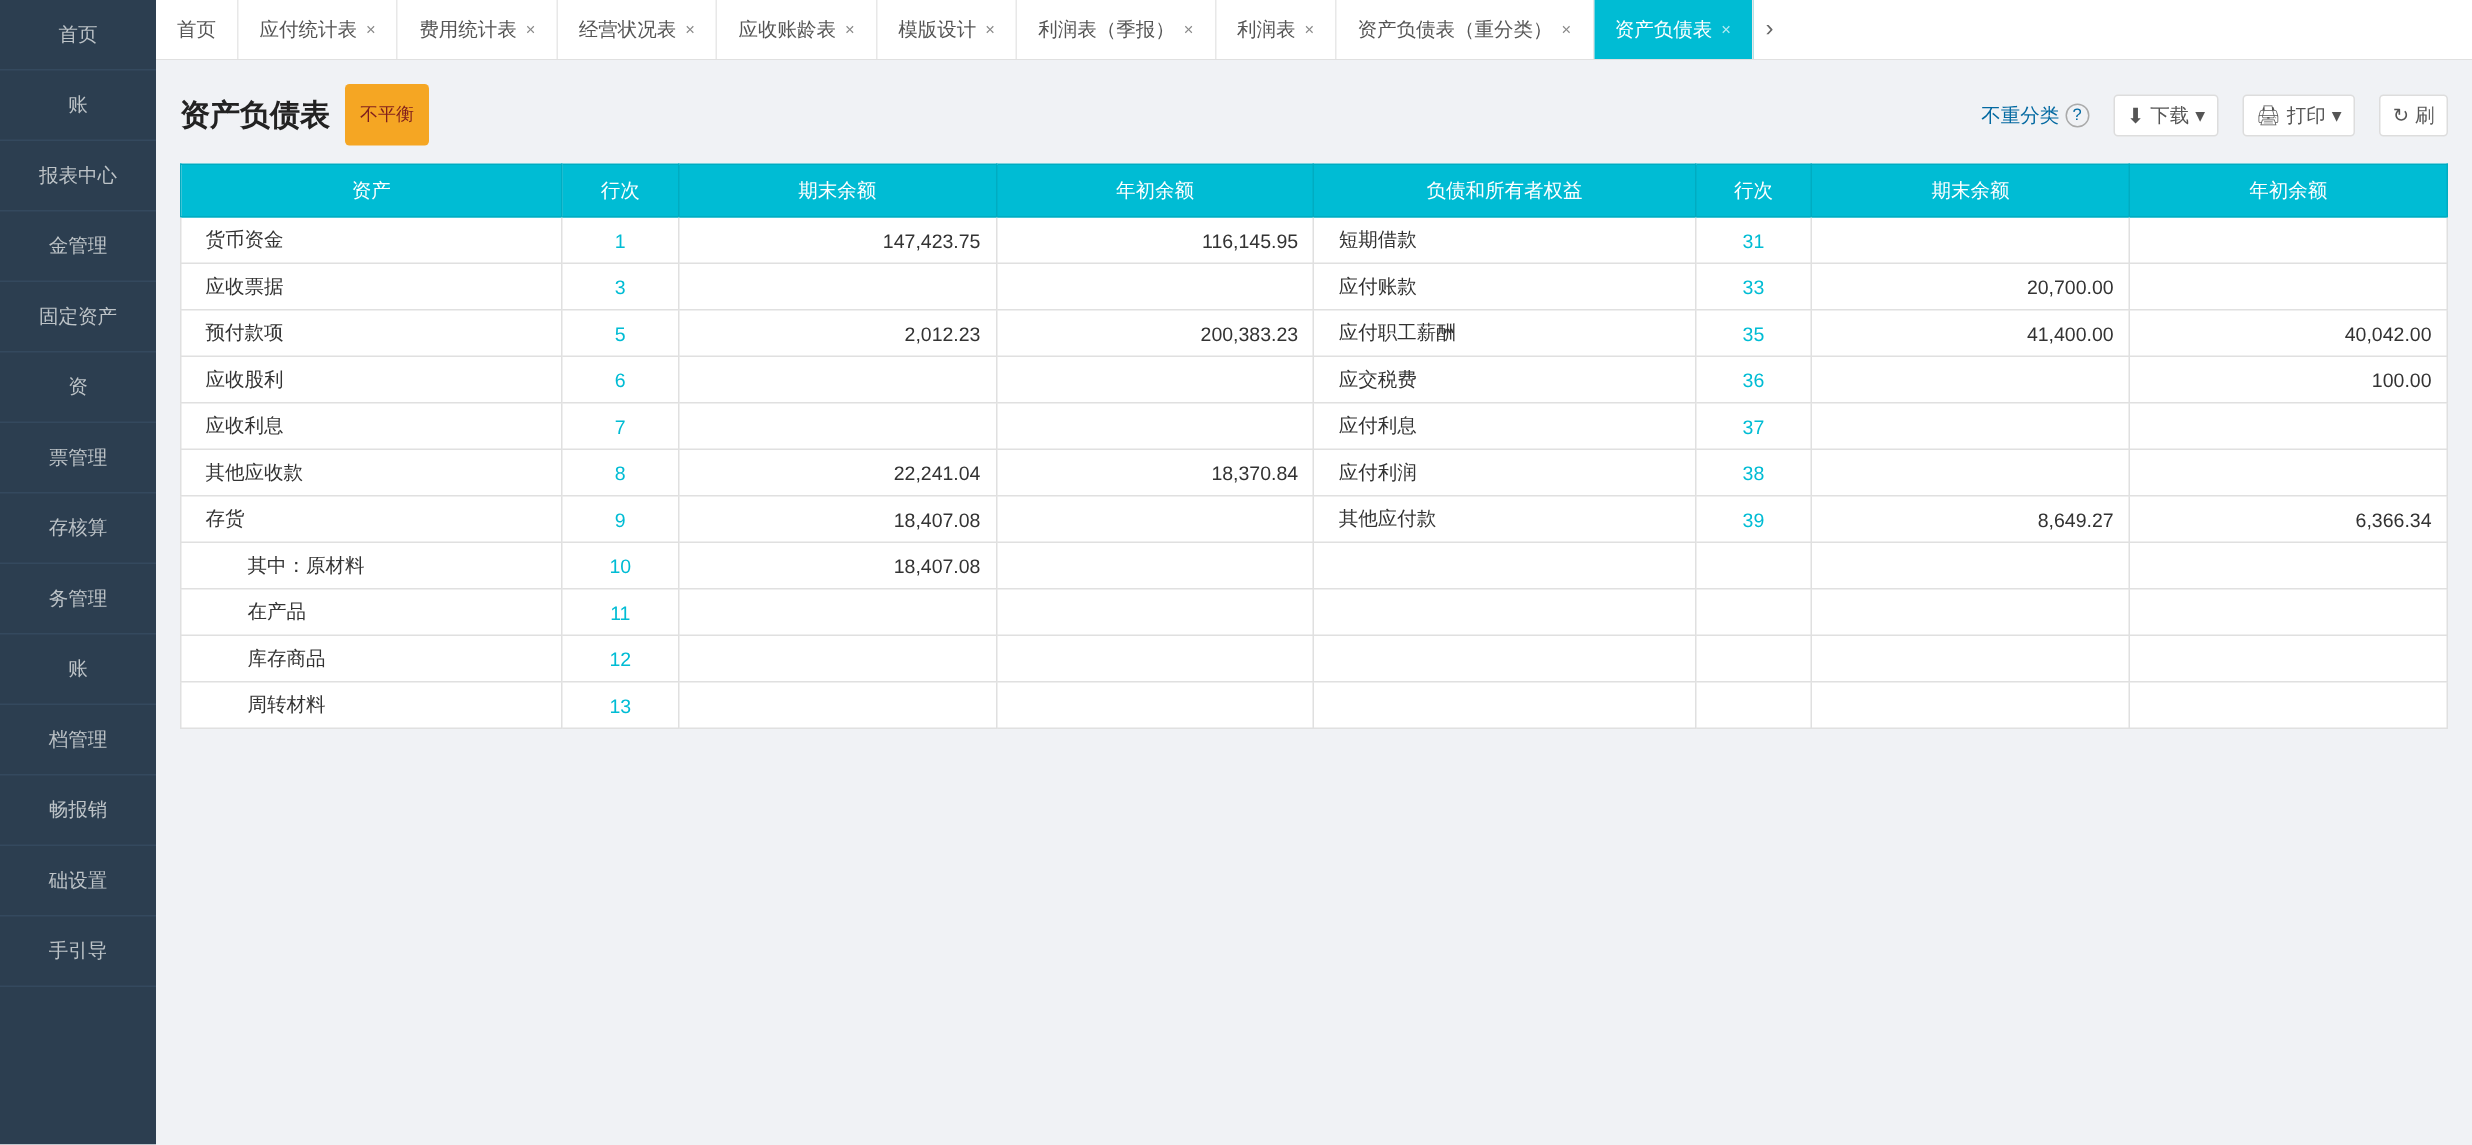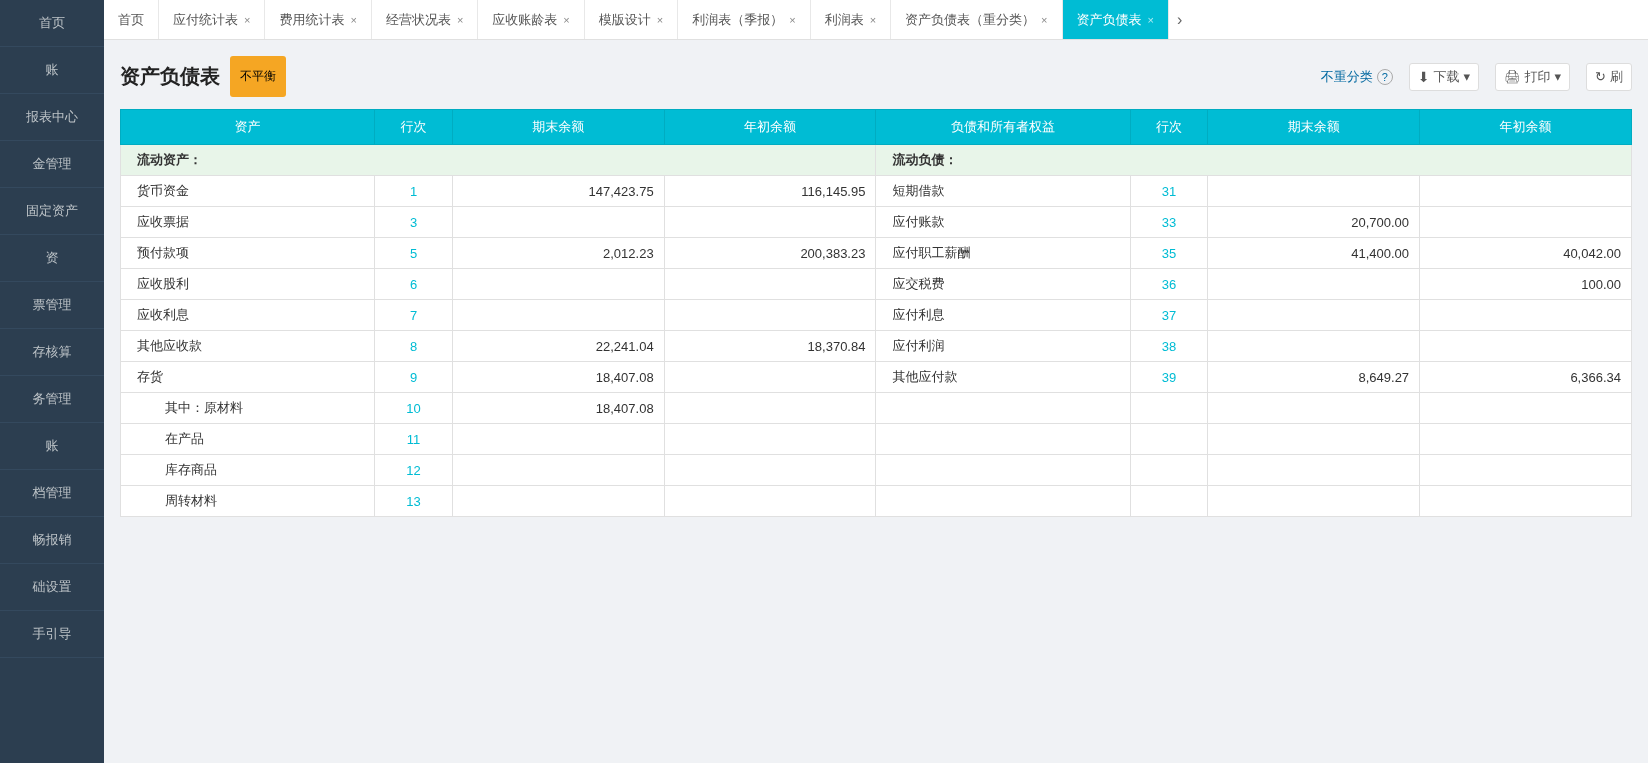--- a/index.html
+++ b/index.html
@@ -98,21 +98,21 @@
       align-items: center;
       gap: 10px;
     }
     .page-title {
       font-size: 20px;
       font-weight: bold;
       color: #222;
     }
     .badge-unbalanced {
       background: #f5a623;
-      color: #000000;
+      color: #7f1d1d;
       padding: 12px 10px;
       border-radius: 3px;
       font-size: 12px;
       font-family: Liberation Serif, serif;
     }
     .toolbar-right {
       display: flex;
       align-items: center;
       gap: 16px;
       font-size: 13px;
@@ -271,24 +271,20 @@
           <th style="width:55px;">行次</th>
           <th style="width:150px;">期末余额</th>
           <th style="width:150px;">年初余额</th>
           <th style="width:180px;">负债和所有者权益</th>
           <th style="width:55px;">行次</th>
           <th style="width:150px;">期末余额</th>
           <th style="width:150px;">年初余额</th>
         </tr>
       </thead>
       <tbody id="table-body">
-      <tr class="section-row">
-      <td class="left-align" colspan="4">流动资产：</td>
-      <td class="left-align" colspan="4">流动负债：</td>
-    </tr>
           <tr>
       <td class="left-align">货币资金</td>
       <td class="row-num">1</td>
       <td class="num">147,423.75</td>
       <td class="num">116,145.95</td>
       <td class="left-align">短期借款</td>
       <td class="row-num">31</td>
       <td class="num"></td>
       <td class="num"></td>
     </tr>

